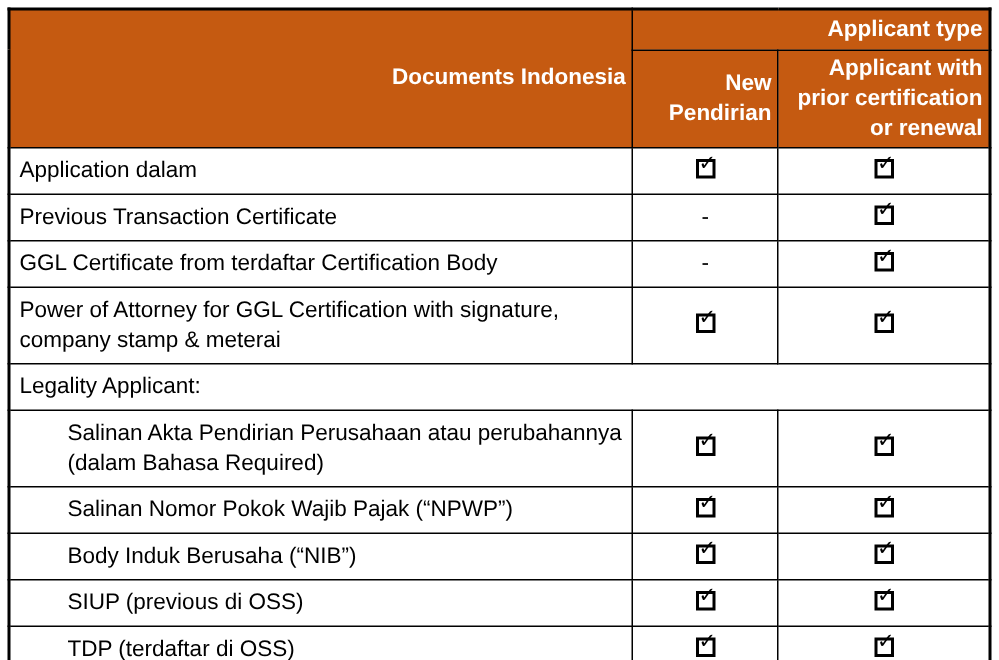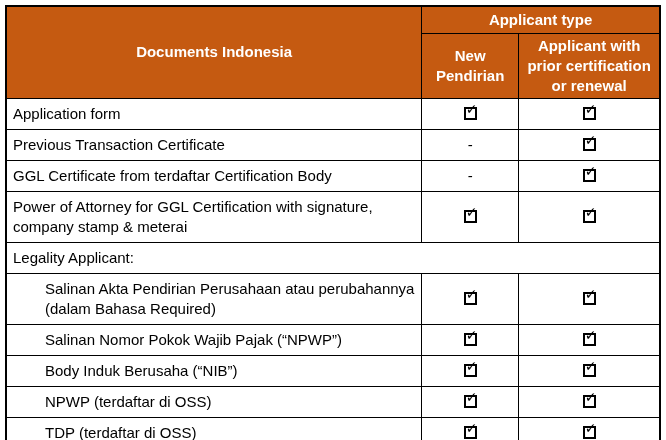--- a/index.html
+++ b/index.html
@@ -33,21 +33,21 @@
     border: 1.5px solid var(--border-color);
     vertical-align: middle;
   }
   
   .doc-table thead th {
     background: var(--header-bg);
     color: var(--header-text);
     font-weight: bold;
     font-size: 15px;
     line-height: 20px;
-    text-align: center;
+    text-align: right;
     padding: 2px 4px;
   }
   th.hdr-applicant-type { height: 27px; }
   th.hdr-sub { height: 63px; }
   
   .doc-table tbody td {
     font-size: 15px;
     line-height: 20px;
     padding: 5px 6px;
     height: 30px;
@@ -90,21 +90,21 @@
       <th rowspan="2">Documents Indonesia</th>
       <th colspan="2" class="hdr-applicant-type">Applicant type</th>
     </tr>
     <tr>
       <th class="hdr-sub">New Pendirian</th>
       <th class="hdr-sub">Applicant with prior certification or renewal</th>
     </tr>
   </thead>
   <tbody>
       <tr>
-        <td class="doc-cell">Application form</td>
+        <td class="doc-cell">Application dalam</td>
         <td class="mark-cell"><span class="chk"><span class="tick">✓</span></span></td>
         <td class="mark-cell"><span class="chk"><span class="tick">✓</span></span></td>
       </tr>
       <tr>
         <td class="doc-cell">Previous Transaction Certificate</td>
         <td class="mark-cell"><span class="dash">-</span></td>
         <td class="mark-cell"><span class="chk"><span class="tick">✓</span></span></td>
       </tr>
       <tr>
         <td class="doc-cell">GGL Certificate from terdaftar Certification Body</td>
@@ -128,21 +128,21 @@
         <td class="doc-cell indent">Salinan Nomor Pokok Wajib Pajak (“NPWP”)</td>
         <td class="mark-cell"><span class="chk"><span class="tick">✓</span></span></td>
         <td class="mark-cell"><span class="chk"><span class="tick">✓</span></span></td>
       </tr>
       <tr>
         <td class="doc-cell indent">Body Induk Berusaha (“NIB”)</td>
         <td class="mark-cell"><span class="chk"><span class="tick">✓</span></span></td>
         <td class="mark-cell"><span class="chk"><span class="tick">✓</span></span></td>
       </tr>
       <tr>
-        <td class="doc-cell indent">NPWP (terdaftar di OSS)</td>
+        <td class="doc-cell indent">SIUP (previous di OSS)</td>
         <td class="mark-cell"><span class="chk"><span class="tick">✓</span></span></td>
         <td class="mark-cell"><span class="chk"><span class="tick">✓</span></span></td>
       </tr>
       <tr>
         <td class="doc-cell indent">TDP (terdaftar di OSS)</td>
         <td class="mark-cell"><span class="chk"><span class="tick">✓</span></span></td>
         <td class="mark-cell"><span class="chk"><span class="tick">✓</span></span></td>
       </tr>
     </tbody>
 </table>

